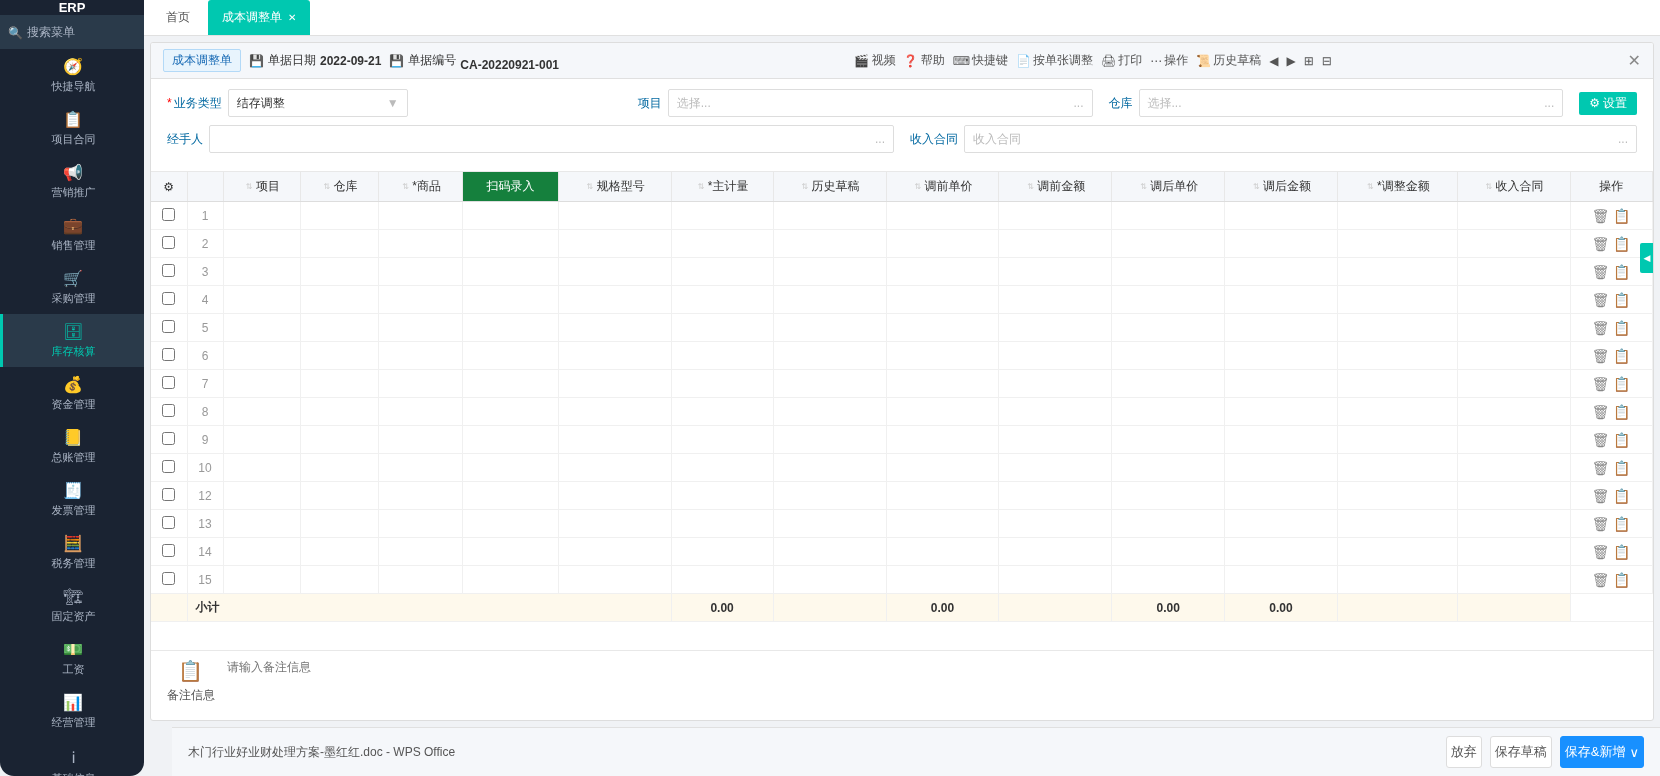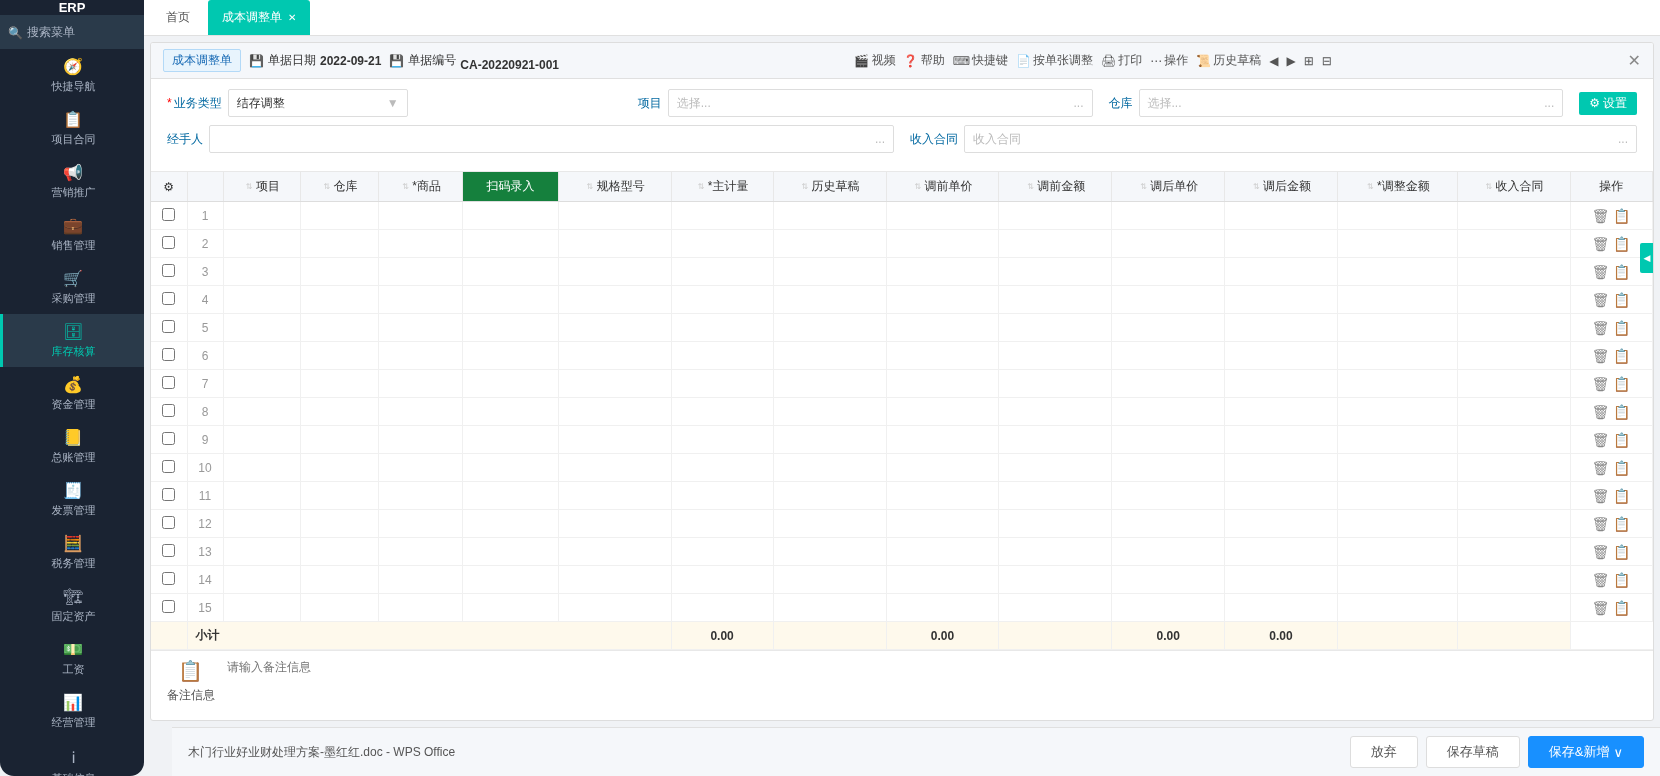--- a/index.html
+++ b/index.html
@@ -287,21 +287,21 @@
       padding: 8px 16px;
       display: flex;
       align-items: center;
       justify-content: space-between;
       flex-shrink: 0;
       margin-left: 28px;
     }
     .footer-left { color: #555; font-size: 12px; }
     .footer-buttons { display: flex; gap: 8px; }
     .btn {
-      padding: 6px 20px;
+      padding: 6px 4px;
       border-radius: 3px;
       font-size: 13px;
       cursor: pointer;
       border: 1px solid #ddd;
       background: #fff;
       color: #555;
     }
     .btn-primary {
       background: #1890ff;
       color: #fff;
@@ -794,43 +794,20 @@
     <td></td>
     <td>
       <div class="action-icons">
         <span class="action-icon">🗑</span>
         <span class="action-icon">📋</span>
       </div>
     </td>
   </tr>
             <tr>
     <td><input type="checkbox" style="margin: 0px;"></td>
-    <td class="row-num">11</td>
-    <td></td>
-    <td></td>
-    <td></td>
-    <td></td>
-    <td></td>
-    <td></td>
-    <td></td>
-    <td></td>
-    <td></td>
-    <td></td>
-    <td></td>
-    <td></td>
-    <td></td>
-    <td>
-      <div class="action-icons">
-        <span class="action-icon">🗑</span>
-        <span class="action-icon">📋</span>
-      </div>
-    </td>
-  </tr>
-            <tr>
-    <td><input type="checkbox" style="margin: 0px;"></td>
     <td class="row-num">12</td>
     <td></td>
     <td></td>
     <td></td>
     <td></td>
     <td></td>
     <td></td>
     <td></td>
     <td></td>
     <td></td>

